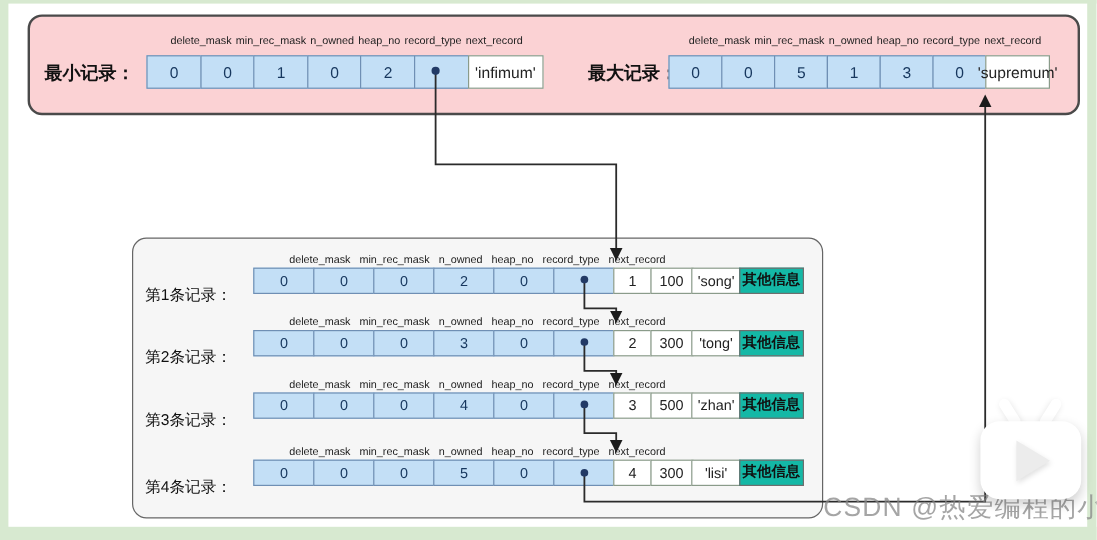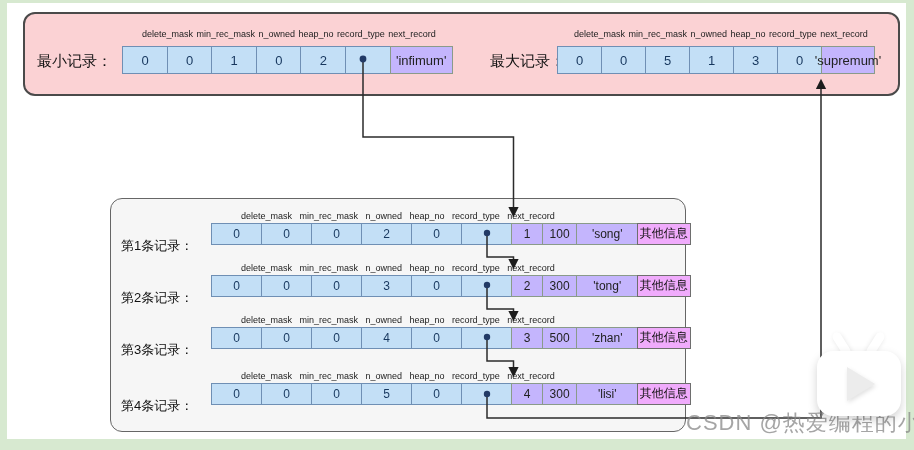--- a/index.html
+++ b/index.html
@@ -10,51 +10,51 @@
   
   .frame { position:absolute; background:#d7e9d0; z-index:0; }
   .frame.top    { left:0; top:0; width:914px; height:3px; }
   .frame.bottom { left:0; top:439px; width:914px; height:11px; }
   .frame.left   { left:0; top:0; width:7px; height:450px; }
   .frame.right  { left:906px; top:0; width:8px; height:450px; }
 
   
   .banner { position:absolute; left:23px; top:12px; width:877px; height:84px;
             background:#fbd2d4; border:2px solid #4a4a4a; border-radius:12px; z-index:1; }
-  .group-label { position:absolute; font-size:15px; color:#111; white-space:nowrap; }
+  .group-label { position:absolute; font-size:15px; color:#111; white-space:nowrap;font-weight:bold; }
   .fh { position:absolute; font-size:9px; color:#222; white-space:nowrap;padding-left:32px; }
   .banner .fh { word-spacing:1px; }
   .cell-row { position:absolute; display:flex; }
   .cell { display:flex; align-items:center; justify-content:center;
           border:1.4px solid #6f8fb4; background:#c3dff6; color:#17375e;
           font-size:13px; white-space:nowrap; }
   .cell + .cell { margin-left:-1.4px; }
-  .cell.green { background:#c4b5fd; border-color:#8a9b8a; color:#222; }
-  .cell.gray  { background:#f0abfc; border-color:#6e6e6e; color:#111; }
+  .cell.green { background:#ffffff; border-color:#8a9b8a; color:#222; }
+  .cell.gray  { background:#14b8a6; border-color:#6e6e6e; color:#111;font-weight:bold; }
 
   .banner .cell-row { top:32px; height:28px; }
   .row-min { left:97px; }
   .row-max { left:532px; }
   .row-min .cell.blue { width:46px; }
   .row-max .cell.blue { width:45.4px; }
   .row-min .cell.green { width:63px; }
   .row-max .cell.green { width:54px; }
 
   
   .record-box { position:absolute; left:110px; top:198px; width:576px; height:234px;
                 background:#f6f6f6; border:1.5px solid #666; border-radius:12px; z-index:1; }
   .record { position:absolute; left:0; width:100%; height:34px; }
   .record .fh { left:98px; top:0; word-spacing:5px; }
   .rec-label { position:absolute; left:10px; top:26px; font-size:13px; color:#111; white-space:nowrap; }
   .record .cell-row { left:100px; top:11.5px; height:22px; }
   .record .cell { font-size:12px; border-width:1.2px; }
   .record .cell.blue { width:51.4px; }
   .record .cell.g1 { width:32px; }
   .record .cell.g2 { width:36px; }
-  .record .cell.g3 { width:62px; }
+  .record .cell.g3 { width:41px; }
   .record .cell.gray { width:54px; font-size:12px; }
 
   
   svg.overlay { position:absolute; left:0; top:0; z-index:2; pointer-events:none; }
 
   
   .tv { position:absolute; left:813px; top:330px; width:94px; height:92px; z-index:4; }
   .tv-body { position:absolute; left:4px; top:21px; width:84px; height:65px; background:#fff;
              border-radius:16px; box-shadow:0 4px 10px rgba(0,0,0,0.18); }
   .tv-ear { position:absolute; width:9px; height:26px; background:#fff; border-radius:5px;

